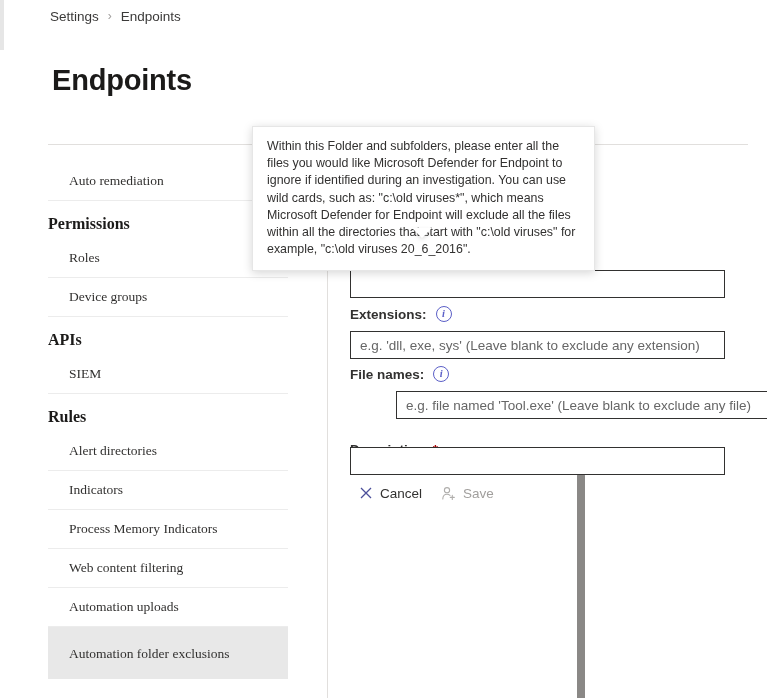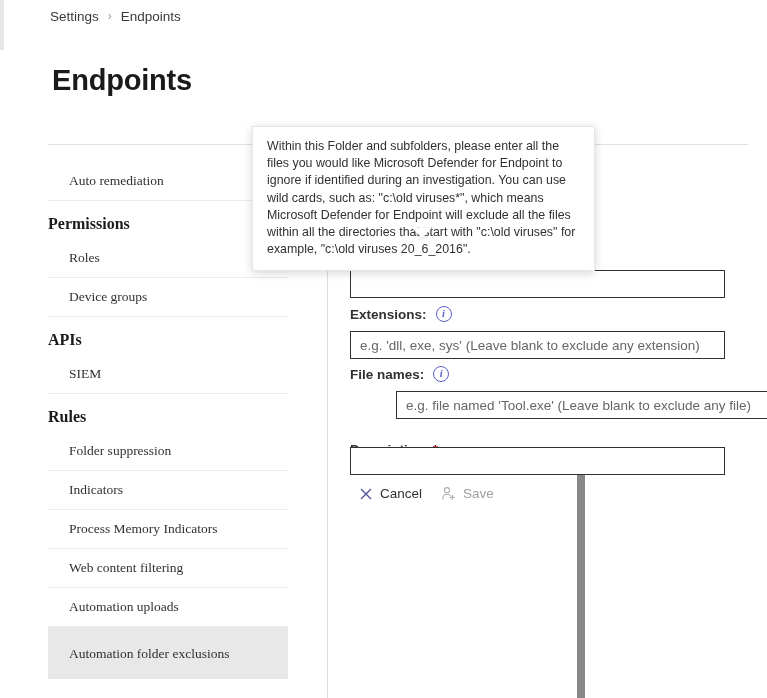--- a/index.html
+++ b/index.html
@@ -190,21 +190,20 @@
   .actions {
     position: absolute;
     left: 355px; top: 483px;
     display: flex;
     align-items: center;
     gap: 11px;
     font-size: 13.5px;
   }
   .act-btn {
     display: flex;
-    align-items: center;
     gap: 7px;
     padding: 3px 4px;
     cursor: pointer;
     color: #323130;
     background: none;
     border: none;
     font-family: "Liberation Sans", sans-serif;
     font-size: 13.5px;
   }
   .act-btn.disabled { color: #a19f9d; cursor: default; }
@@ -268,21 +267,21 @@
     <div class="nav-row group">
       <span>APIs</span>
     </div>
     <div class="nav-row item">
       <span>SIEM</span>
     </div>
     <div class="nav-row group">
       <span>Rules</span>
     </div>
     <div class="nav-row item">
-      <span>Folder suppression</span>
+      <span>Alert directories</span>
     </div>
     <div class="nav-row item">
       <span>Indicators</span>
     </div>
     <div class="nav-row item">
       <span>Process Memory Indicators</span>
     </div>
     <div class="nav-row item">
       <span>Web content filtering</span>
     </div>

